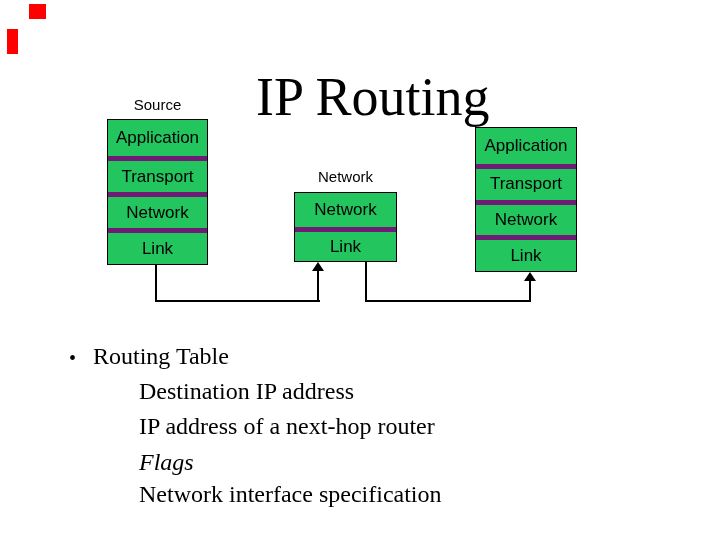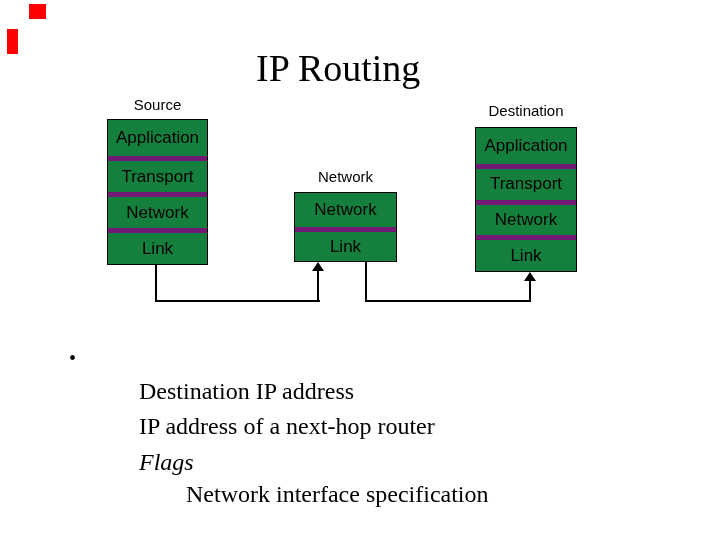--- a/index.html
+++ b/index.html
@@ -14,23 +14,23 @@
     color: #000;
   }
   
   .decor { position: absolute; background: #ff0000; }
   .decor-1 { left: 29px; top: 4px;  width: 17px; height: 15px; }
   .decor-2 { left: 7px;  top: 29px; width: 11px; height: 25px; }
 
   
   .title {
     position: absolute;
-    left: 256px; top: 49px;
+    left: 256px; top: 70px;
     font-family: "Liberation Serif", serif;
-    font-size: 38px;
+    font-size: 54px;
     font-weight: normal;
     line-height: 1;
     white-space: nowrap;
   }
 
   
   .stack-label {
     position: absolute;
     font-size: 15px;
     line-height: 22px;
@@ -38,21 +38,21 @@
     white-space: nowrap;
   }
   .lbl-source      { left: 107px; top: 94px;  width: 101px; }
   .lbl-router      { left: 294px; top: 166px; width: 103px; }
   .lbl-destination { left: 475px; top: 100px; width: 102px; }
 
   
   .layer-box {
     position: absolute;
     border: 1px solid #000;
-    background: #15803d;
+    background: #22c55e;
     display: grid;
   }
   .box-source      { left: 107px; top: 119px; width: 101px; height: 146px; grid-template-rows: repeat(4, 1fr); }
   .box-router      { left: 294px; top: 192px; width: 103px; height: 70px;  grid-template-rows: repeat(2, 1fr); }
   .box-destination { left: 475px; top: 127px; width: 102px; height: 145px; grid-template-rows: repeat(4, 1fr); }
   .layer-row {
     display: flex; align-items: center; justify-content: center;
     font-size: 17px;
     border-top: 5px solid #701a75;
     white-space: nowrap;
@@ -78,21 +78,21 @@
   .headB { left: 524px; top: 272px; }
 
   
   .serif { font-family: "Liberation Serif", serif; font-size: 24px; line-height: normal; white-space: nowrap; }
   .bullet-glyph { position: absolute; left: 69px; top: 347px; font-size: 20px; }
   .bullet-item  { position: absolute; left: 93px; top: 343px; }
   .sub-item     { position: absolute; left: 139px; }
   .sub-0 { top: 378px; }
   .sub-1 { top: 413px; }
   .sub-2 { top: 449px; font-style: italic; }
-  .sub-3 { top: 481px; margin-left: 47px; }
+  .sub-3 { top: 481px; }
 </style>
 </head>
 <body>
 
 <div class="slide">
 
   <div class="decor decor-1" style="background: rgb(255, 0, 0);"></div>
   <div class="decor decor-2" style="background: rgb(255, 0, 0);"></div>
 
   <div class="title">IP Routing</div>
@@ -104,37 +104,37 @@
     <div class="layer-row">Network</div>
     <div class="layer-row">Link</div>
   </div>
 
   <div class="stack-label lbl-router">Network</div>
   <div class="layer-box box-router">
     <div class="layer-row">Network</div>
     <div class="layer-row">Link</div>
   </div>
 
-  <div class="stack-label lbl-destination">Destination</div>
   <div class="layer-box box-destination">
     <div class="layer-row">Application</div>
     <div class="layer-row">Transport</div>
     <div class="layer-row">Network</div>
     <div class="layer-row">Link</div>
   </div>
 
   <div class="line lineA-down"></div>
   <div class="line lineA-horiz"></div>
   <div class="line lineA-shaft"></div>
   <div class="arrowhead headA"></div>
 
   <div class="line lineB-down"></div>
   <div class="line lineB-horiz"></div>
   <div class="line lineB-shaft"></div>
   <div class="arrowhead headB"></div>
 
   <div class="serif bullet-glyph">•</div>
+  <div class="serif bullet-item">Routing Table</div>
   <div class="serif sub-item sub-1">IP address of a next-hop router</div>
   <div class="serif sub-item sub-0">Destination IP address</div>
   <div class="serif sub-item sub-2">Flags</div>
   <div class="serif sub-item sub-3">Network interface specification</div>
 
 </div>
 
 </body></html>

